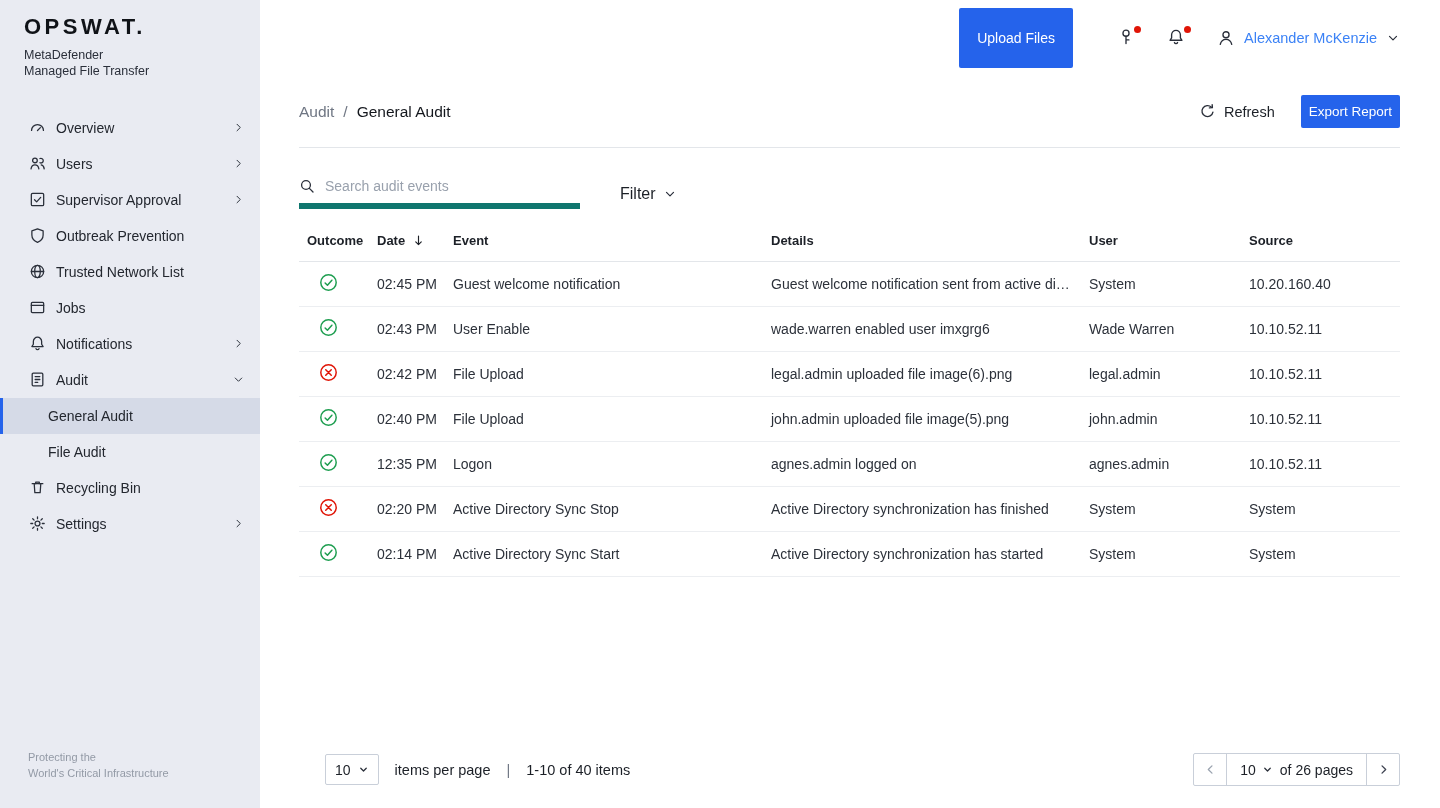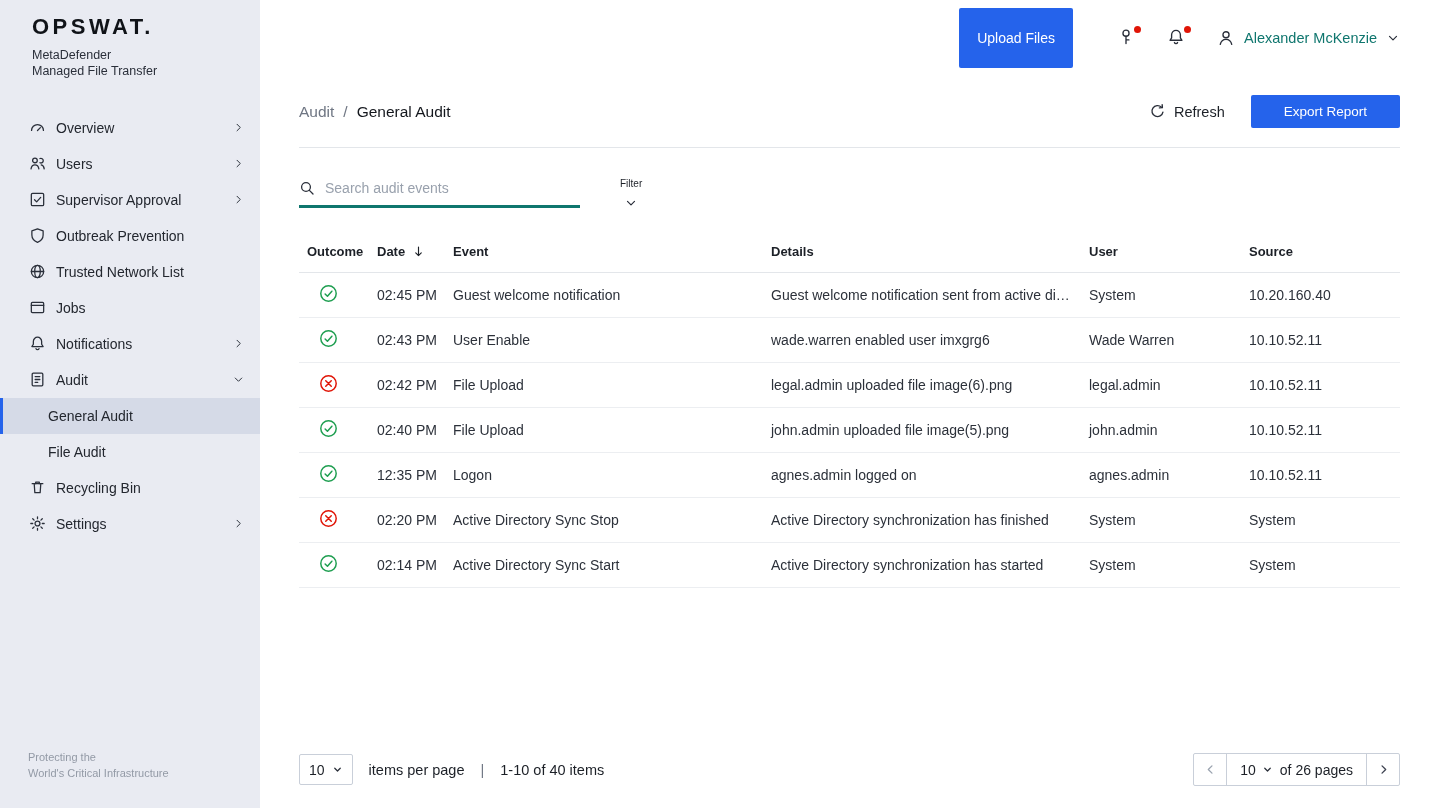--- a/index.html
+++ b/index.html
@@ -16,72 +16,72 @@
   html,body{margin:0;padding:0;overflow:hidden;}
   body{
     width:1440px;height:808px;
     font-family:"Liberation Sans",sans-serif;
     background:#fff;color:var(--text);
   }
   .app{display:flex;width:100%;height:100%;}
 
   
   .sidebar{width:260px;min-width:260px;background:var(--side-bg);display:flex;flex-direction:column;}
-  .brand{padding:14px 16px 0 32px;}
+  .brand{padding:14px 16px 0 24px;}
   .logo{font-size:22px;font-weight:700;letter-spacing:3.5px;color:#101318;}
   .product{margin-top:7px;font-size:12.5px;color:#2a2f3a;line-height:1.3;}
   .menu{margin-top:30px;flex:1;overflow:hidden;}
   .side-item{display:flex;align-items:center;height:36px;padding:0 14px 0 28px;font-size:14px;color:#23272f;cursor:pointer;}
   .s-icon{width:18px;height:18px;margin-right:10px;display:inline-flex;align-items:center;justify-content:center;color:#2a2f3a;flex:none;}
   .s-label{flex:1;white-space:nowrap;}
   .s-chev{width:14px;height:14px;display:inline-flex;color:#2a2f3a;flex:none;}
   .side-sub{display:flex;align-items:center;height:36px;padding-left:48px;font-size:14px;color:#23272f;cursor:pointer;}
   .side-sub.active{background:var(--side-active);border-left:3px solid var(--accent);padding-left:45px;}
   .side-footer{padding:0 16px 26px 28px;font-size:11px;color:#939aa6;line-height:1.45;}
 
   
   .main{flex:1;display:flex;flex-direction:column;min-width:0;}
   .topbar{height:76px;display:flex;align-items:center;justify-content:flex-end;padding-right:40px;flex:none;}
   .btn-primary{background:var(--accent);color:#fff;border:none;border-radius:2px;font-family:inherit;font-size:14px;padding:22px 18px;cursor:pointer;white-space:nowrap;}
   .upload-btn{margin-right:44px;}
   .icon-btn{position:relative;width:20px;height:20px;color:#2a2f3a;cursor:pointer;margin-right:30px;display:inline-flex;}
   .badge-dot{position:absolute;top:-2px;right:-4px;width:7px;height:7px;border-radius:50%;background:var(--red);}
-  .user-chip{display:flex;align-items:center;gap:9px;font-size:14.5px;color:#0f766e;cursor:pointer;}
+  .user-chip{display:flex;align-items:center;gap:9px;font-size:14.5px;color:#3b82f6;cursor:pointer;}
   .user-chip .s-icon{margin:0;}
   .chev-sm{width:14px;height:14px;display:inline-flex;color:#2a2f3a;}
 
   .content{padding:0 40px 0 39px;display:flex;flex-direction:column;flex:1;min-height:0;}
   .page-head{height:72px;display:flex;align-items:center;border-bottom:1px solid var(--line);flex:none;}
   .breadcrumb{display:flex;align-items:center;gap:9px;font-size:15.5px;}
   .bc-parent{color:var(--muted);cursor:pointer;}
   .bc-sep{color:var(--muted);}
   .bc-current{color:#14171d;font-weight:500;}
   .head-actions{margin-left:auto;display:flex;align-items:center;gap:26px;}
   .refresh{display:flex;align-items:center;gap:8px;font-size:14.5px;color:#1c2027;cursor:pointer;}
   .refresh .s-icon{margin:0;width:17px;height:17px;}
-  .export-btn{font-size:13.5px;padding:9px 33px;}
+  .export-btn{font-size:13.5px;padding:9px 8px;}
 
   .toolbar{margin-top:30px;display:flex;align-items:center;flex:none;}
-  .search{display:flex;align-items:center;gap:10px;width:281px;border-bottom:3px solid #0f766e;padding-bottom:9px;color:#8a919e;}
+  .search{display:flex;align-items:center;gap:10px;width:281px;border-bottom:6px solid #0f766e;padding-bottom:9px;color:#8a919e;}
   .search input{border:none;outline:none;background:transparent;font-family:inherit;font-size:14px;color:#1c2027;width:100%;padding:0;}
   .search input::placeholder{color:#99a1ad;}
-  .filter{margin-left:40px;display:flex;align-items:center;gap:7px;font-size:10px;color:#1c2027;cursor:pointer;flex-direction:column;}
-
-  .table-wrap{margin-top:26px;flex:1;min-height:0;}
+  .filter{margin-left:40px;display:flex;align-items:center;gap:7px;font-size:16px;color:#1c2027;cursor:pointer;}
+
+  .table-wrap{margin-top:16px;flex:1;min-height:0;}
   table{width:100%;border-collapse:collapse;table-layout:fixed;}
   col.c1{width:70px;}col.c2{width:76px;}col.c3{width:318px;}col.c4{width:318px;}col.c5{width:160px;}
   th{text-align:left;font-size:13px;font-weight:700;color:#1c2027;padding:8px 8px 13px 8px;border-bottom:1px solid var(--line);white-space:nowrap;}
   th .sort{display:inline-flex;width:13px;height:13px;vertical-align:-2px;margin-left:7px;color:#1c2027;}
   td{font-size:14px;color:#2c313a;padding:0 8px;height:45px;border-bottom:1px solid #ecEEf1;border-bottom:1px solid #eceef1;white-space:nowrap;overflow:hidden;text-overflow:ellipsis;}
   td.c-outcome{padding-left:20px;}
   .oc{display:inline-flex;width:19px;height:19px;}
   .oc.success{color:var(--green);}
   .oc.error{color:var(--red);}
 
-  .pagination{display:flex;align-items:center;padding:14px 0 22px 0;flex:none;}
+  .pagination{display:flex;align-items:center;padding:14px 0 22px 0;flex:none;margin-left:26px;}
   .pgsel{display:flex;align-items:center;gap:7px;border:1px solid #c9cfd9;border-radius:2px;height:31px;padding:0 9px;font-size:14px;color:#1c2027;cursor:pointer;background:#fff;}
   .pg-text{margin-left:16px;font-size:14.5px;color:#1c2027;display:flex;gap:16px;align-items:center;}
   .pg-sep{color:#6f7683;}
   .pager{margin-left:auto;display:flex;align-items:stretch;border:1px solid #c9cfd9;border-radius:2px;height:33px;background:#fff;}
   .pbtn{width:33px;display:flex;align-items:center;justify-content:center;cursor:pointer;}
   .pbtn.prev{color:#9aa3af;border-right:1px solid #c9cfd9;}
   .pbtn.next{color:#3c4250;border-left:1px solid #c9cfd9;}
   .pmid{display:flex;align-items:center;gap:7px;padding:0 13px;font-size:14px;color:#1c2027;}
   .pmid .page-select{display:flex;align-items:center;gap:6px;cursor:pointer;}
   svg{display:block;}

